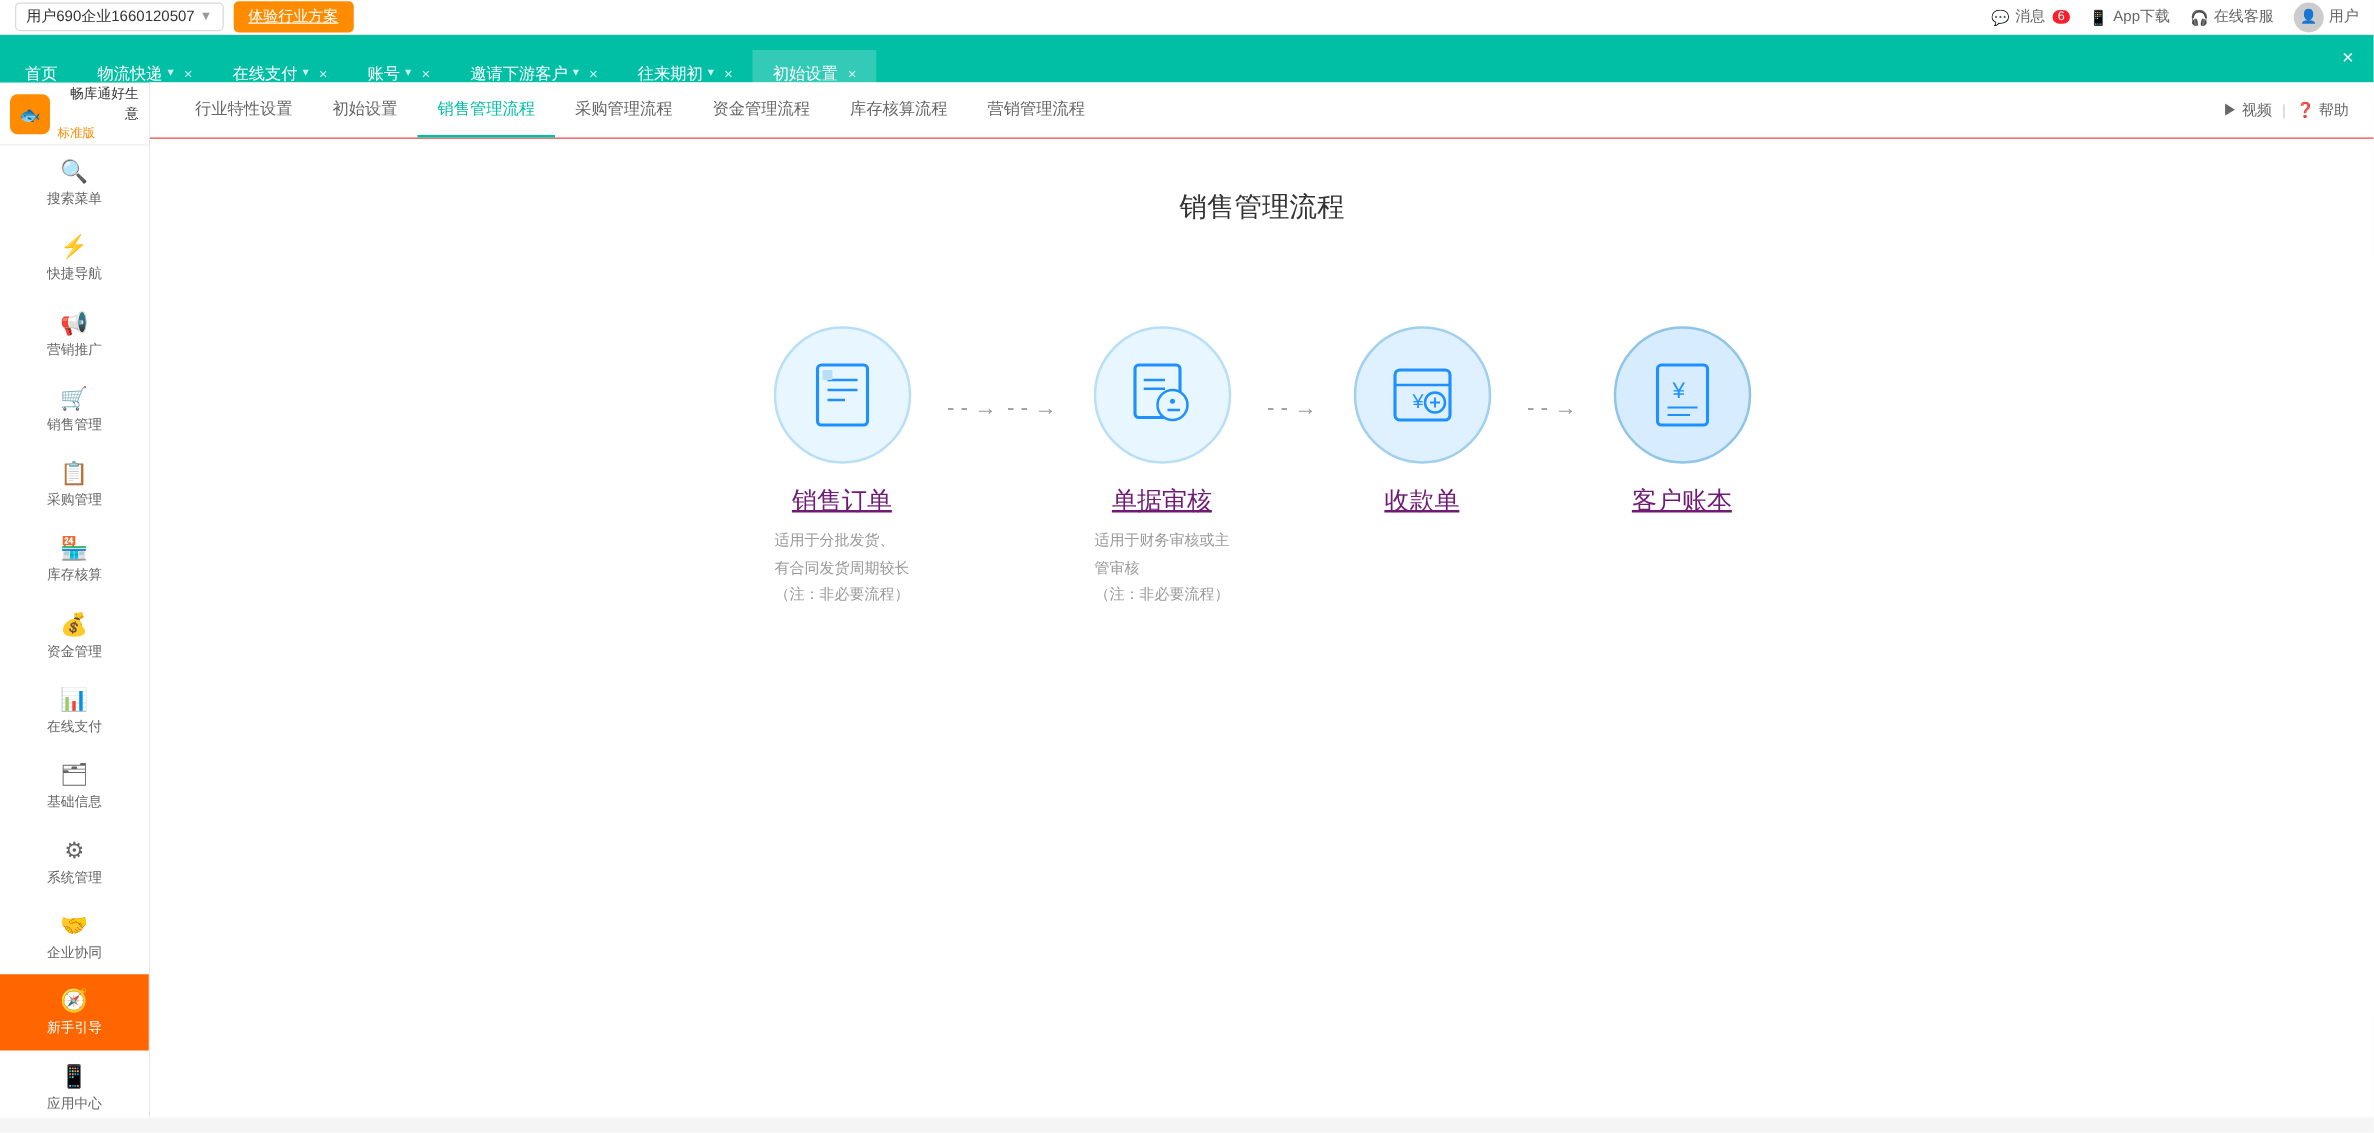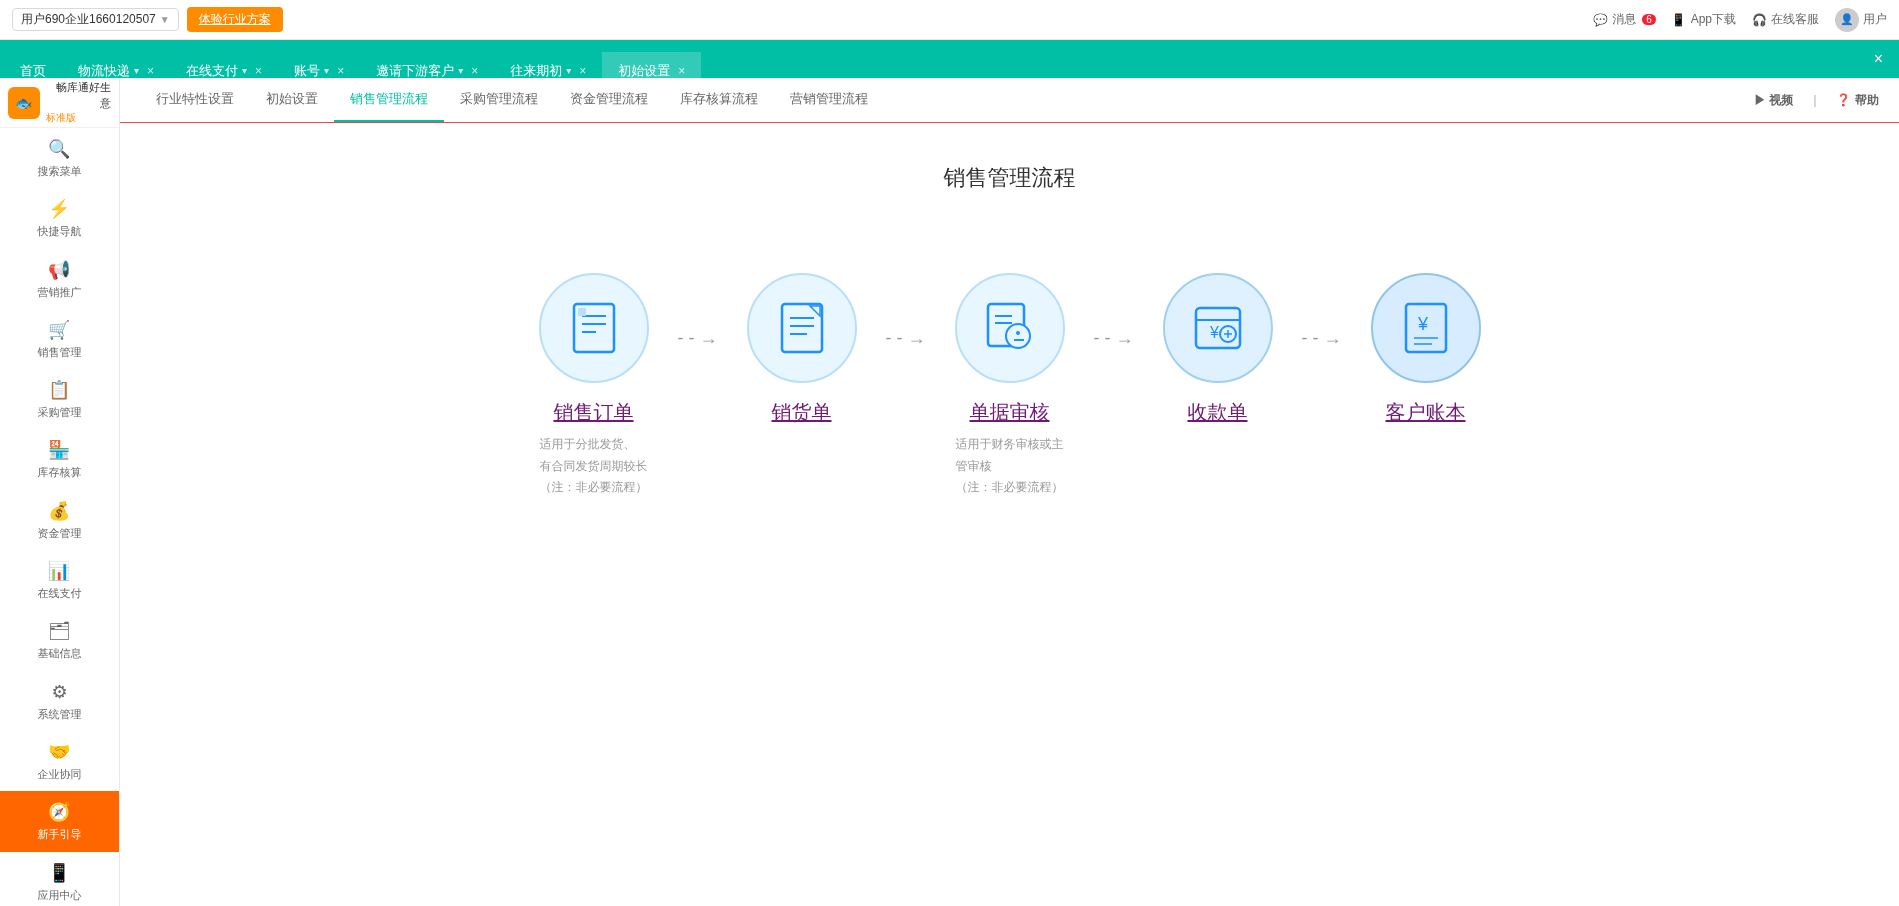--- a/index.html
+++ b/index.html
@@ -1,21 +1,21 @@
 <!DOCTYPE html>
 <html><head>
   <meta charset="utf-8">
   <style>
     * { margin: 0; padding: 0; box-sizing: border-box; }
     body { font-family: 'Microsoft YaHei', Arial, sans-serif; font-size: 13px; background: #f5f5f5; color: #333; overflow: hidden; }
 
     
     .top-bar {
       display: flex; align-items: center; justify-content: space-between;
-      height: 40px; background: #fff; border-bottom: 1px solid #e8e8e8;
+      height: 28px; background: #fff; border-bottom: 1px solid #e8e8e8;
       padding: 0 12px;
     }
     .top-bar-left { display: flex; align-items: center; gap: 8px; }
     .user-selector {
       display: flex; align-items: center; gap: 4px;
       border: 1px solid #d9d9d9; border-radius: 4px; padding: 2px 8px;
       cursor: pointer; font-size: 12px; color: #333;
     }
     .user-selector .chevron { color: #999; font-size: 10px; }
     .btn-experience {
@@ -74,21 +74,21 @@
     
     .sub-tabs {
       display: flex; align-items: center; border-bottom: 1px solid #ef4444;
       padding: 0 20px; background: #fff; min-height: 44px;
     }
     .sub-tab {
       padding: 12px 16px; font-size: 13px; color: #666; cursor: pointer;
       border-bottom: 2px solid transparent; white-space: nowrap;
     }
     .sub-tab.active { color: #00bfa5; border-bottom: 2px solid #00bfa5; }
-    .sub-tabs-right { margin-left: auto; display: flex; align-items: center; gap: 20px; font-size: 12px; color: #666; cursor: pointer; font-weight: bold; }
+    .sub-tabs-right { margin-left: auto; display: flex; align-items: center; gap: 8px; font-size: 12px; color: #666; cursor: pointer; }
 
     
     .flow-content { flex: 1; padding: 40px 20px; overflow-y: auto; }
     .flow-title { text-align: center; font-size: 22px; color: #333; margin-bottom: 60px; }
 
     .flow-diagram {
       display: flex; align-items: flex-start; justify-content: center;
       gap: 0; padding: 20px 0;
     }
     .flow-step { display: flex; flex-direction: column; align-items: center; width: 160px; }
@@ -293,33 +293,20 @@
             </svg>
           </div>
           <div class="flow-step-name">销售订单</div>
           <div class="flow-step-desc">适用于分批发货、<br>有合同发货周期较长<br>（注：非必要流程）</div>
         </div>
 
         <div class="flow-arrow">
           <span>- - →</span>
         </div>
 
-        <div class="flow-step">
-          <div class="flow-circle">
-            <svg class="flow-circle-svg" viewBox="0 0 60 60">
-              <rect x="10" y="6" width="40" height="48" rx="3" ry="3" fill="none" stroke="#1e90ff" stroke-width="2.5"></rect>
-              <line x1="18" y1="20" x2="42" y2="20" stroke="#1e90ff" stroke-width="2"></line>
-              <line x1="18" y1="28" x2="42" y2="28" stroke="#1e90ff" stroke-width="2"></line>
-              <line x1="18" y1="36" x2="35" y2="36" stroke="#1e90ff" stroke-width="2"></line>
-              <path d="M38 8 L48 8 L48 18 Z" fill="none" stroke="#1e90ff" stroke-width="1.5"></path>
-            </svg>
-          </div>
-          <div class="flow-step-name">销货单</div>
-          <div class="flow-step-desc"></div>
-        </div>
 
         <div class="flow-arrow">
           <span>- - →</span>
         </div>
 
         <div class="flow-step">
           <div class="flow-circle">
             <svg class="flow-circle-svg" viewBox="0 0 60 60">
               <rect x="8" y="6" width="36" height="42" rx="3" ry="3" fill="none" stroke="#1e90ff" stroke-width="2.5"></rect>
               <circle cx="38" cy="38" r="12" fill="#e8f6ff" stroke="#1e90ff" stroke-width="2"></circle>

